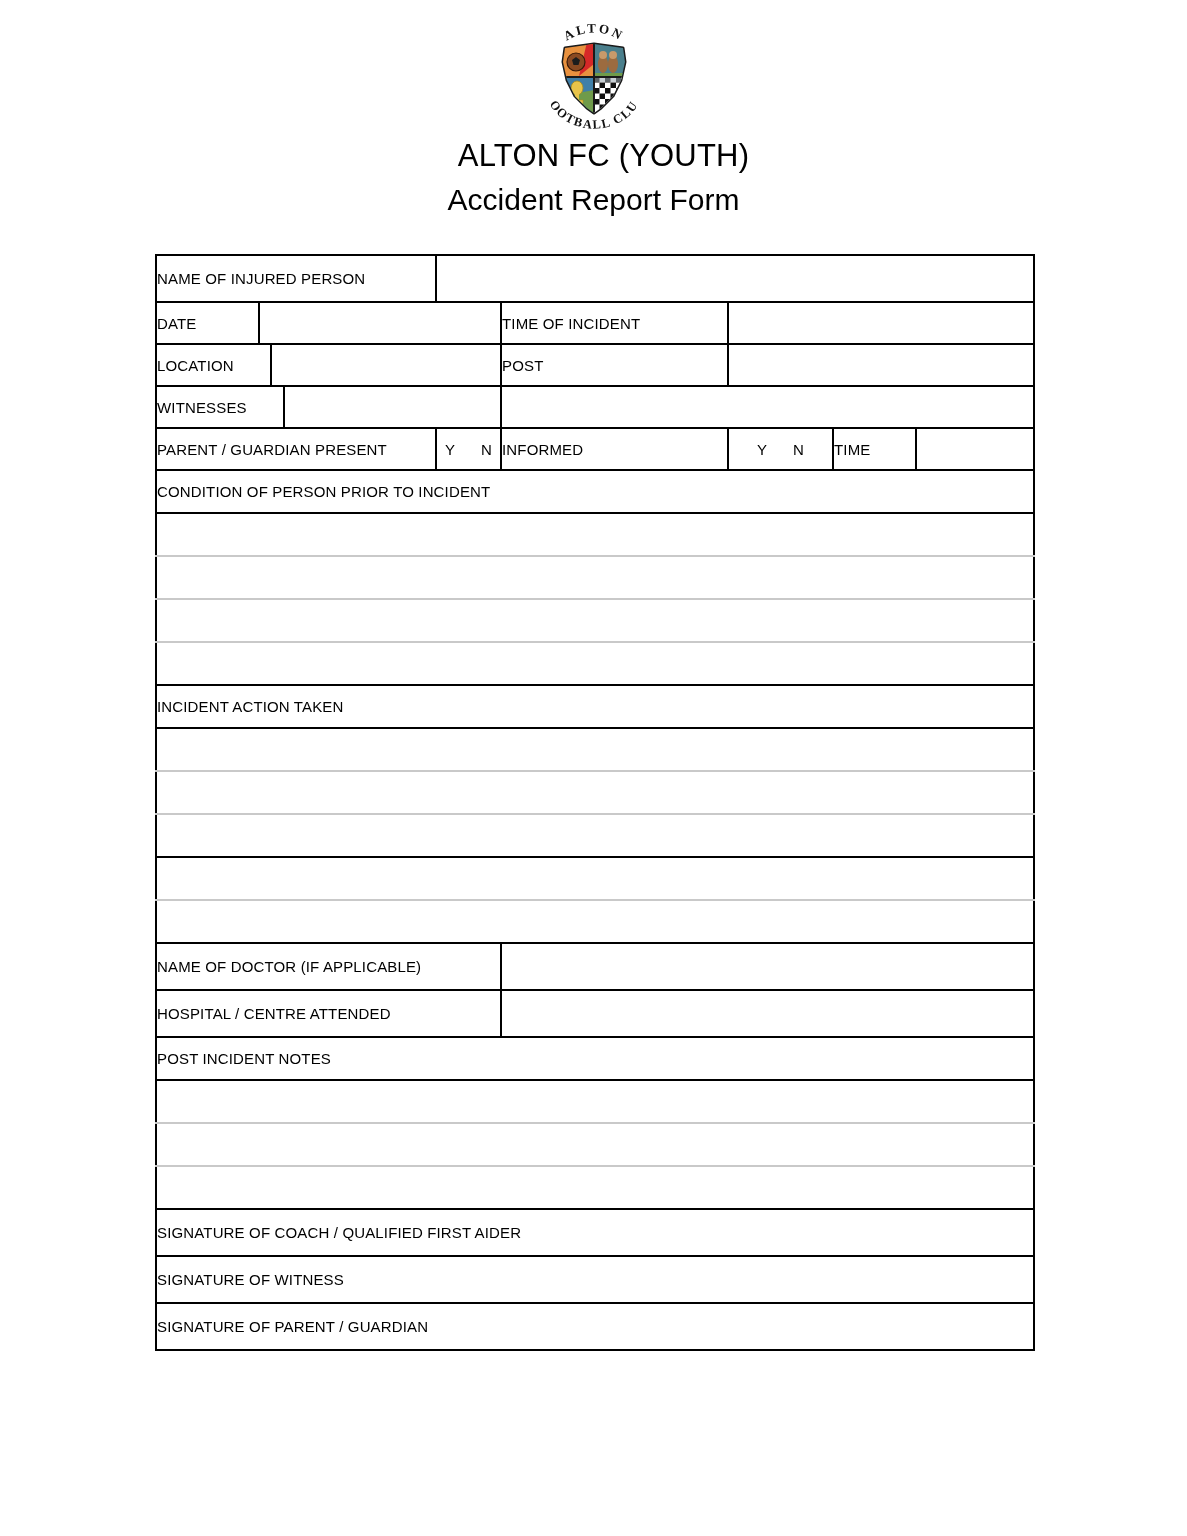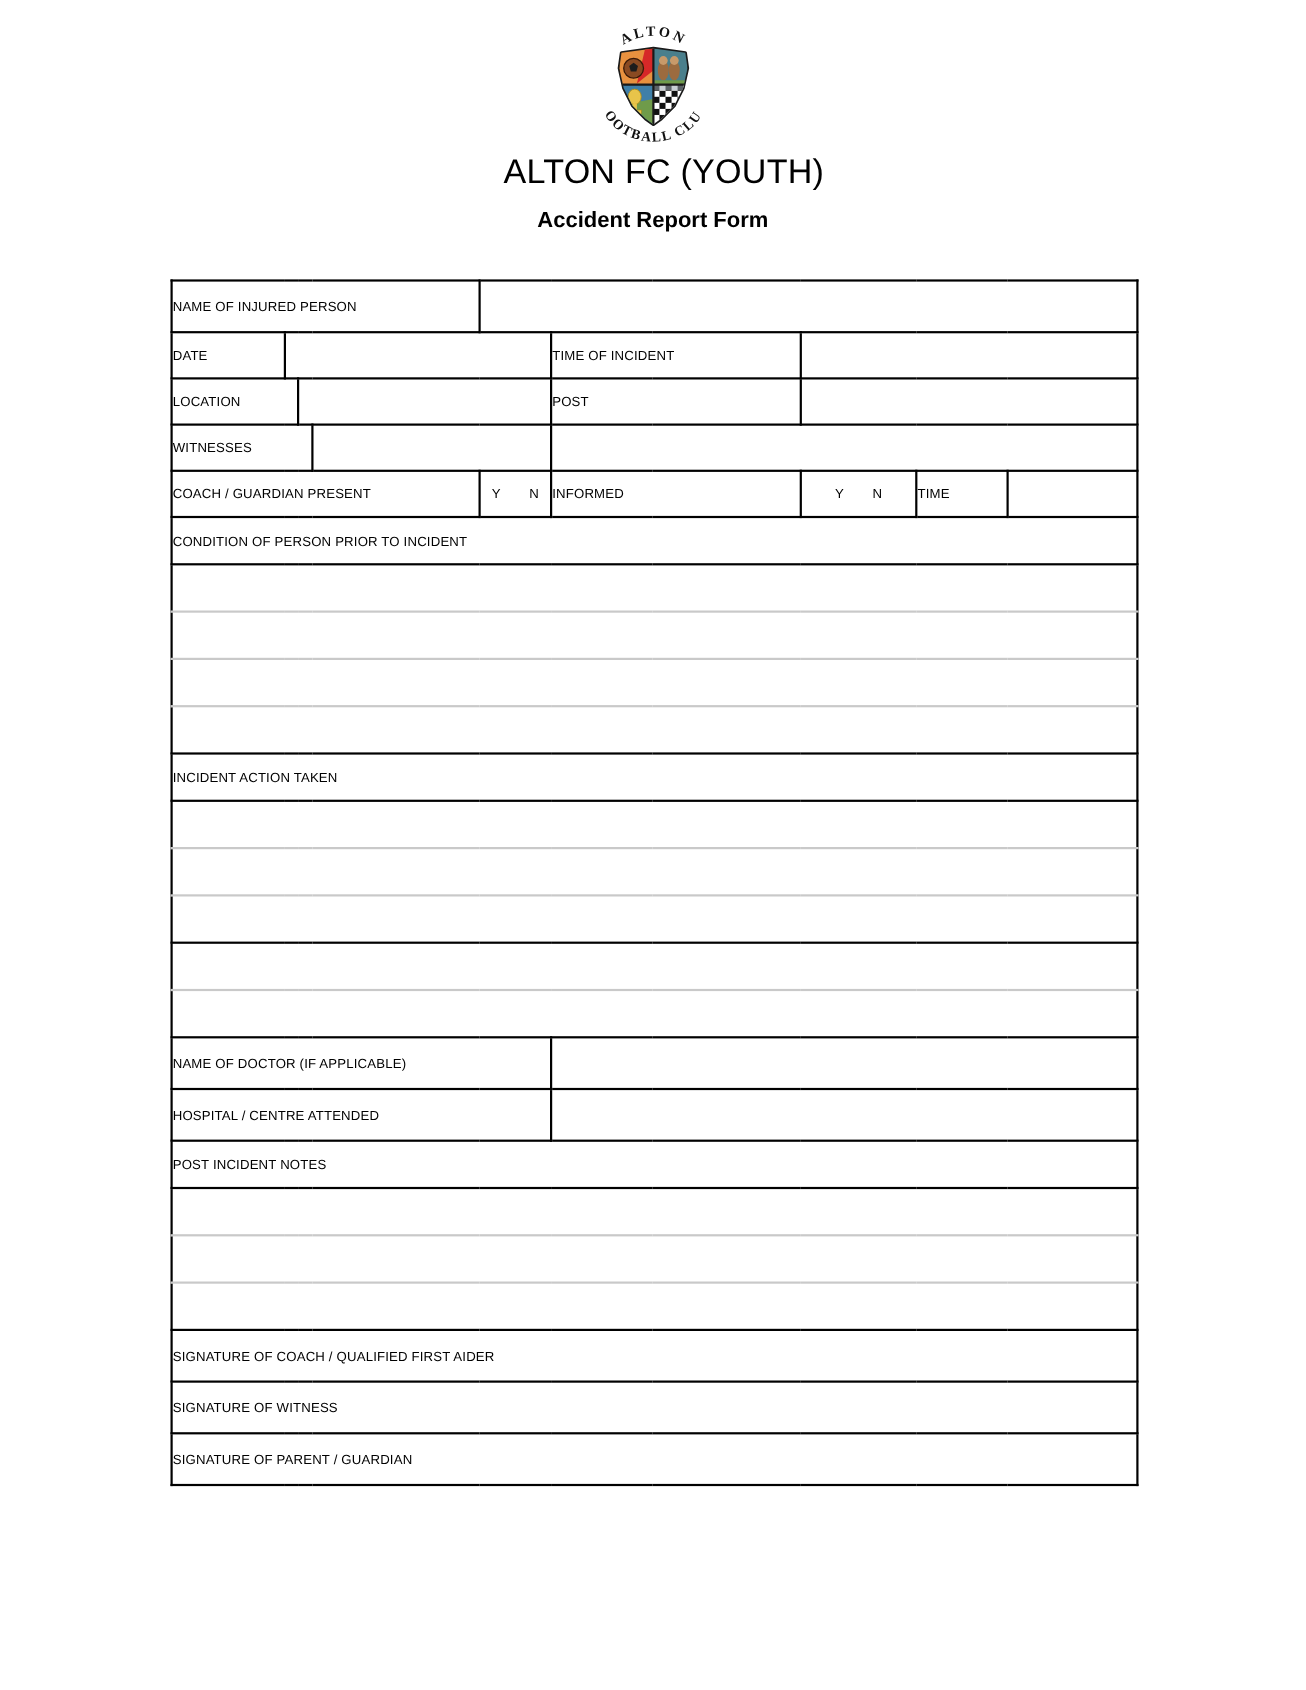--- a/index.html
+++ b/index.html
@@ -46,35 +46,35 @@
     text-align: center;
   }
   .title-line1 {
     font-size: 31px;
     line-height: 40px;
     letter-spacing: 0.2px;
     font-weight: 400;
     padding-left: 20px;
   }
   .title-line2 {
-    font-size: 20px;
+    font-size: 30px;
     line-height: 40px;
     margin-top: 4px;
-    font-weight: 700;
+    font-weight: 400;
   }
 
   
   .form-table {
     position: absolute;
     left: 155px;
     top: 254px;
     width: 878px;
     border-collapse: collapse;
     table-layout: fixed;
-    font-size: 12px;
+    font-size: 15px;
   }
   .form-table td {
     border: 2px solid #000;
     padding: 0;
     vertical-align: middle;
     height: 40px;
     background: #fff;
   }
   .lbl {
     padding-left: 10px;
@@ -224,21 +224,21 @@
       <td class="blank" colspan="3"></td>
     </tr>
 
     <tr>
       <td class="lbl" colspan="3">WITNESSES</td>
       <td class="blank" colspan="2"></td>
       <td class="blank" colspan="5"></td>
     </tr>
 
     <tr>
-      <td class="lbl" colspan="4">COACH / GUARDIAN PRESENT</td>
+      <td class="lbl" colspan="4">PARENT / GUARDIAN PRESENT</td>
       <td class="ctr yn">
         <span class="ysp">Y</span><span>N</span>
       </td>
       <td class="lbl" colspan="2">INFORMED</td>
       <td class="ctr yn">
         <span class="ysp">Y</span><span>N</span>
       </td>
       <td class="lbl">TIME</td>
       <td class="blank"></td>
     </tr>

